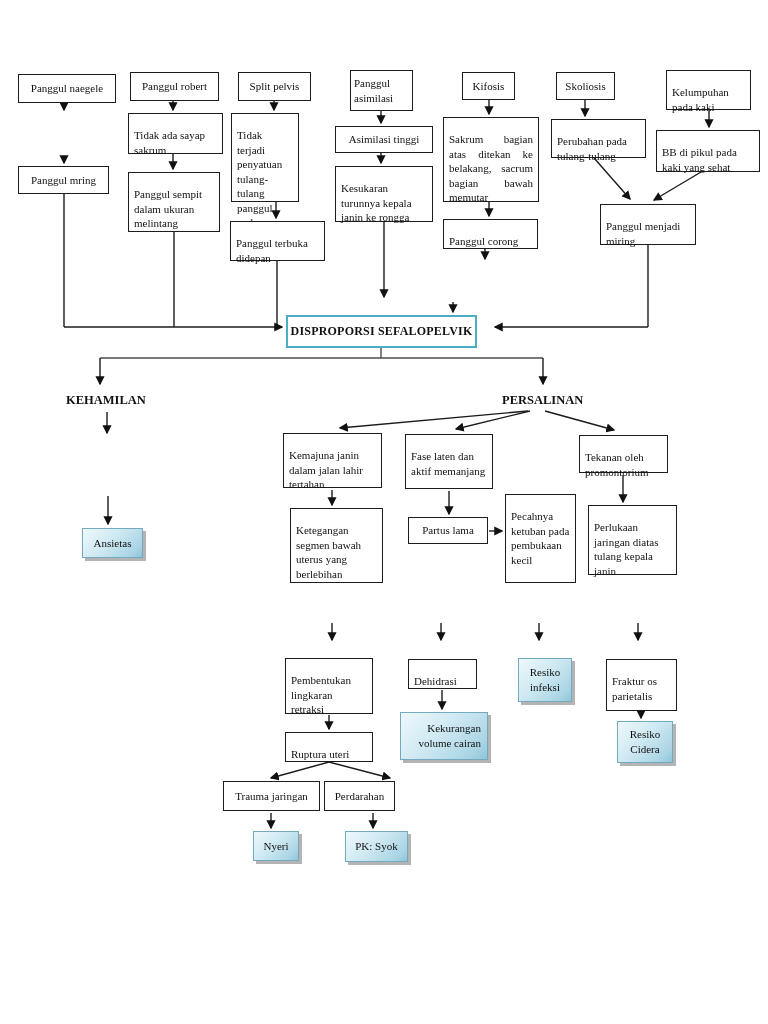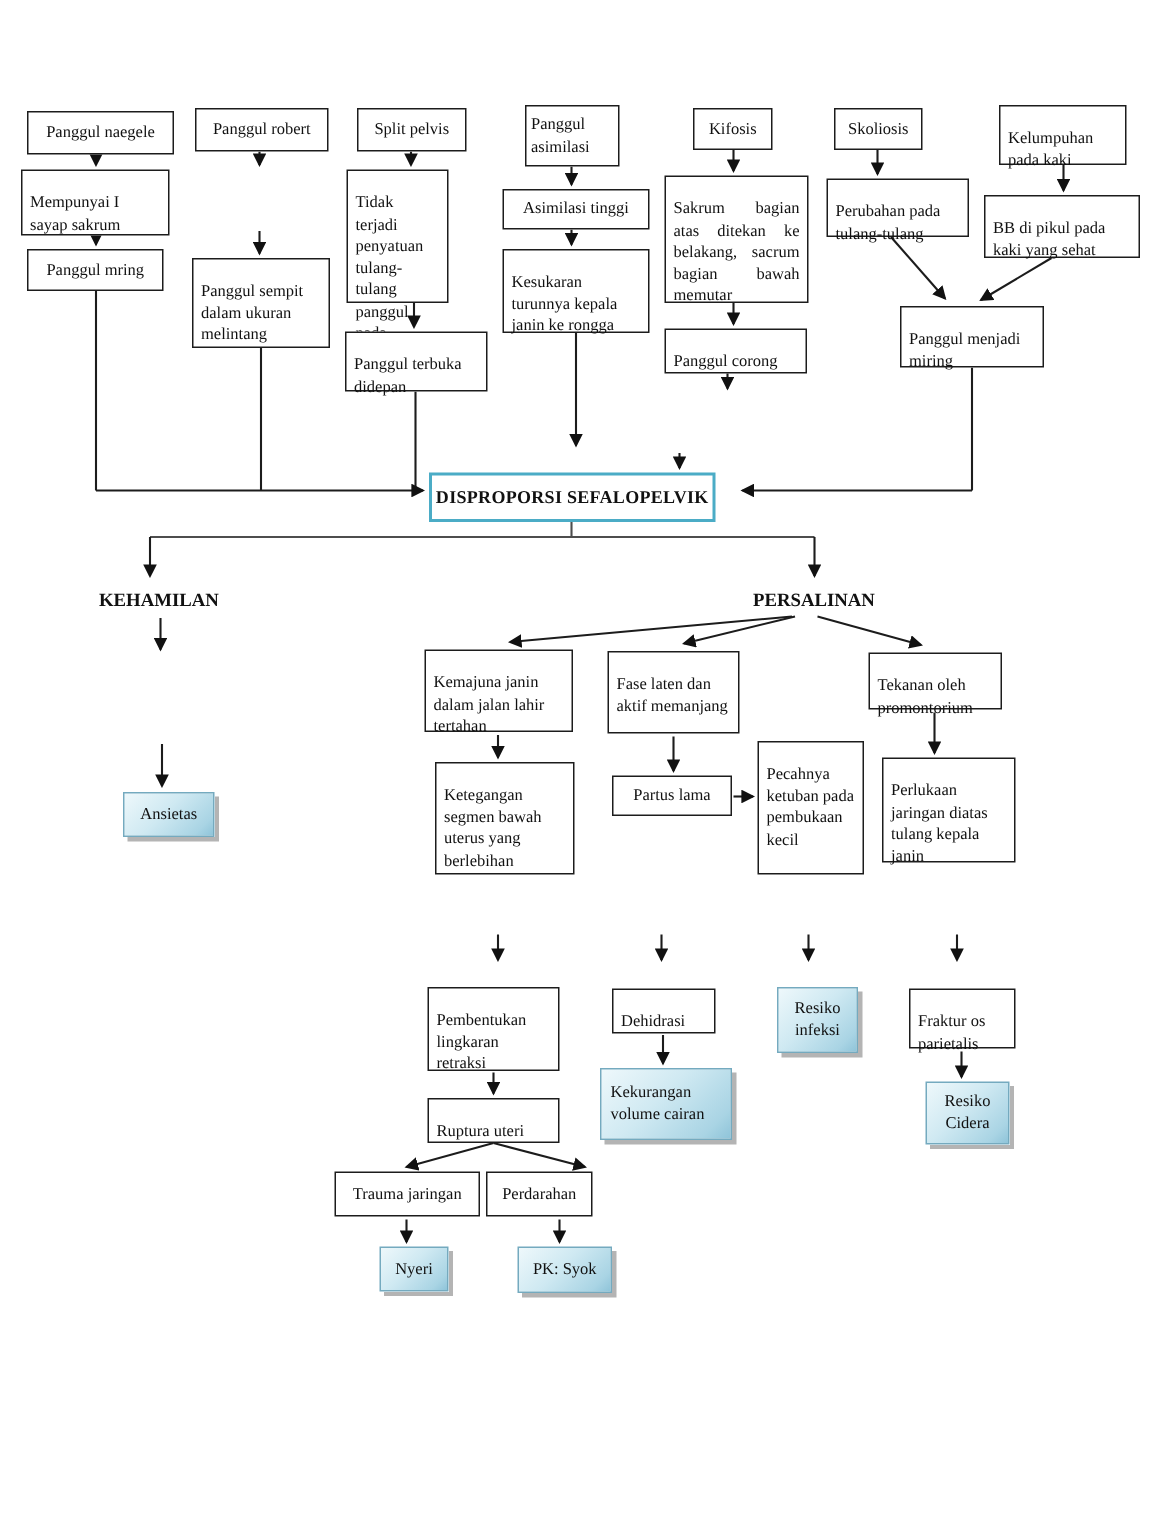--- a/index.html
+++ b/index.html
@@ -8,21 +8,21 @@
   svg.wires{position:absolute;left:0;top:0;width:768px;height:1024px;z-index:1;}
   .node{position:absolute;box-sizing:border-box;background:#fff;border:1.4px solid #1c1c1c;
         font-size:11px;line-height:1.32;padding:14px 5px;z-index:2;}
   .c{display:flex;align-items:center;justify-content:center;text-align:left;padding:2px 3px;}
   .justify{text-align:justify;}
   .dispro{border:2.5px solid #4bacc6;font-weight:bold;font-size:12px;letter-spacing:.2px;
           display:flex;align-items:center;justify-content:center;text-align:center;padding:2px;}
   .cyan{background:linear-gradient(135deg,#eef8fb 0%,#cfe9f2 45%,#a9d4e4 85%,#8fc4d9 100%);
         border:1px solid #74aabf;box-shadow:3px 3px 0 #b4b4b4;
         display:flex;align-items:center;justify-content:center;text-align:center;padding:2px 3px;}
-  .cyan.cl{justify-content:flex-start;text-align:left;padding:3px 6px;}
+  .cyan.cl{justify-content:flex-start;text-align:right;padding:3px 6px;}
   .hdr{position:absolute;font-weight:bold;font-size:12.5px;z-index:2;white-space:nowrap;}
 </style>
 </head>
 <body>
 
 <div class="page">
 
   <svg class="wires" viewBox="0 0 768 1024" xmlns="http://www.w3.org/2000/svg">
     <defs>
       <marker id="ah" viewBox="0 0 10 10" refX="8.5" refY="5" markerWidth="6.5" markerHeight="6.5" orient="auto">
@@ -96,21 +96,21 @@
   </svg>
 
   <div class="node c" style="left:18px;top:74px;width:98px;height:29px">Panggul naegele</div>
   <div class="node c" style="left:130px;top:72px;width:89px;height:29px">Panggul robert</div>
   <div class="node c" style="left:238px;top:72px;width:73px;height:29px">Split pelvis</div>
   <div class="node c" style="left:350px;top:70px;width:63px;height:41px">Panggul asimilasi</div>
   <div class="node c" style="left:462px;top:72px;width:53px;height:28px">Kifosis</div>
   <div class="node c" style="left:556px;top:72px;width:59px;height:28px">Skoliosis</div>
   <div class="node" style="left:666px;top:70px;width:85px;height:40px">Kelumpuhan pada kaki</div>
 
-  <div class="node" style="left:14px;top:113px;width:99px;height:44px">Mempunyai I sayap sakrum</div>
+  <div class="node" style="left:128px;top:113px;width:95px;height:41px">Tidak ada sayap sakrum</div>
   <div class="node" style="left:231px;top:113px;width:68px;height:89px">Tidak terjadi penyatuan tulang-tulang panggul pada symphisis</div>
   <div class="node c" style="left:335px;top:126px;width:98px;height:27px">Asimilasi tinggi</div>
   <div class="node justify" style="left:443px;top:117px;width:96px;height:85px">Sakrum bagian atas ditekan ke belakang, sacrum bagian bawah memutar</div>
   <div class="node" style="left:551px;top:119px;width:95px;height:39px">Perubahan pada tulang-tulang</div>
   <div class="node" style="left:656px;top:130px;width:104px;height:42px">BB di pikul pada kaki yang sehat</div>
 
   <div class="node c" style="left:18px;top:166px;width:91px;height:28px">Panggul mring</div>
   <div class="node" style="left:128px;top:172px;width:92px;height:60px">Panggul sempit dalam ukuran melintang</div>
   <div class="node" style="left:230px;top:221px;width:95px;height:40px">Panggul terbuka didepan</div>
   <div class="node" style="left:335px;top:166px;width:98px;height:56px">Kesukaran turunnya kepala janin ke rongga</div>
@@ -128,21 +128,21 @@
   <div class="node" style="left:405px;top:434px;width:88px;height:55px">Fase laten dan aktif memanjang</div>
   <div class="node" style="left:579px;top:435px;width:89px;height:38px">Tekanan oleh promontorium</div>
   <div class="node" style="left:290px;top:508px;width:93px;height:75px">Ketegangan segmen bawah uterus yang berlebihan</div>
   <div class="node c" style="left:408px;top:517px;width:80px;height:27px">Partus lama</div>
   <div class="node" style="left:505px;top:494px;width:71px;height:89px">Pecahnya ketuban pada pembukaan kecil</div>
   <div class="node" style="left:588px;top:505px;width:89px;height:70px">Perlukaan jaringan diatas tulang kepala janin</div>
 
   <div class="node" style="left:285px;top:658px;width:88px;height:56px">Pembentukan lingkaran retraksi</div>
   <div class="node" style="left:408px;top:659px;width:69px;height:29px">Dehidrasi</div>
   <div class="node cyan" style="left:518px;top:658px;width:54px;height:44px">Resiko infeksi</div>
-  <div class="node" style="left:606px;top:659px;width:71px;height:40px">Fraktur os parietalis</div>
+  <div class="node" style="left:606px;top:659px;width:71px;height:52px">Fraktur os parietalis</div>
   <div class="node" style="left:285px;top:732px;width:88px;height:30px">Ruptura uteri</div>
   <div class="node cyan cl" style="left:400px;top:712px;width:88px;height:48px">Kekurangan volume cairan</div>
   <div class="node cyan" style="left:617px;top:721px;width:56px;height:42px">Resiko Cidera</div>
   <div class="node c" style="left:223px;top:781px;width:97px;height:30px">Trauma jaringan</div>
   <div class="node c" style="left:324px;top:781px;width:71px;height:30px">Perdarahan</div>
   <div class="node cyan" style="left:253px;top:831px;width:46px;height:30px">Nyeri</div>
   <div class="node cyan" style="left:345px;top:831px;width:63px;height:31px">PK: Syok</div>
 
 </div>
 

